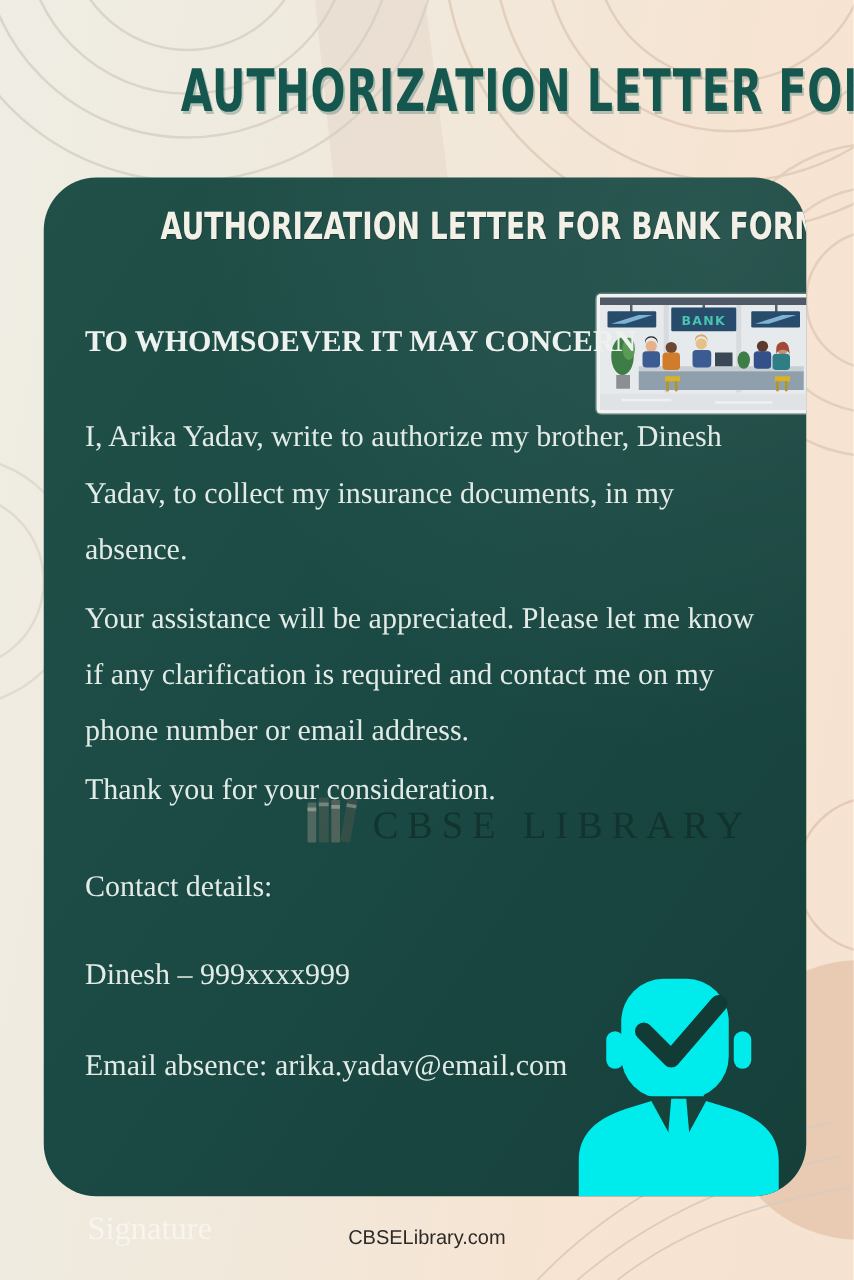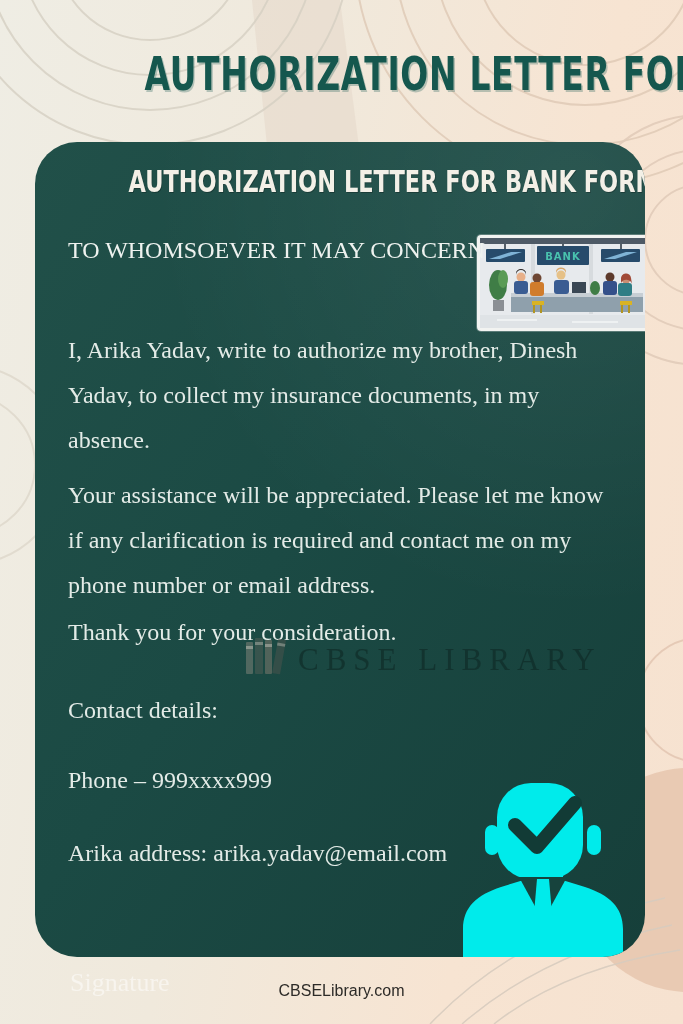--- a/index.html
+++ b/index.html
@@ -40,21 +40,21 @@
     font-family:"DejaVu Sans", sans-serif; font-weight:800; font-size:30px;
     color:#f3f0e7; letter-spacing:0;
     text-shadow:1px 1px 0 rgba(0,0,0,.25);
   }
 
   .letter-text{
     position:absolute; left:33px; color:#e3ebe7;
     font-family:"Liberation Serif", serif; font-size:24px; line-height:45px;
     white-space:pre-line;
   }
-  .sal{top:88px; color:#eef2ef; line-height:40px;}
+  .sal{top:112px; color:#eef2ef; line-height:40px;font-weight:bold;}
   .p1{top:186px;}
   .p2{top:331px;}
   .thanks{top:470px; line-height:40px;}
   .contact{top:548px; line-height:40px;}
   .phone{top:618px; line-height:40px;}
   .email{top:691px; line-height:40px;}
   .sincerely{top:761px; line-height:40px;}
 
   .bank-illustration{
     position:absolute; left:442px; top:93px; width:172px; height:96px;
@@ -176,22 +176,22 @@
 
     <div class="letter-text sal">TO WHOMSOEVER IT MAY CONCERN</div>
     <div class="letter-text p1">I, Arika Yadav, write to authorize my brother, Dinesh
 Yadav, to collect my insurance documents, in my
 absence.</div>
     <div class="letter-text p2">Your assistance will be appreciated. Please let me know
 if any clarification is required and contact me on my
 phone number or email address.</div>
     <div class="letter-text thanks">Thank you for your consideration.</div>
     <div class="letter-text contact">Contact details:</div>
-    <div class="letter-text phone">Phone – 999xxxx999</div>
-    <div class="letter-text email">Arika address: arika.yadav@email.com</div>
+    <div class="letter-text phone">Dinesh – 999xxxx999</div>
+    <div class="letter-text email">Email absence: arika.yadav@email.com</div>
 
     <div class="watermark">
       <svg width="48" height="46" viewBox="0 0 46 46">
         <rect x="5" y="10" width="7" height="32" rx="1" fill="rgba(125,130,120,0.55)"></rect>
         <rect x="5" y="14" width="7" height="3" fill="rgba(205,205,195,0.45)"></rect>
         <rect x="14" y="6" width="8" height="36" rx="1" fill="rgba(85,95,88,0.5)"></rect>
         <rect x="14" y="10" width="8" height="3" fill="rgba(205,205,195,0.4)"></rect>
         <rect x="24" y="8" width="7" height="34" rx="1" fill="rgba(125,120,110,0.55)"></rect>
         <rect x="24" y="12" width="7" height="3" fill="rgba(205,205,195,0.45)"></rect>
         <g transform="rotate(10 38 25)">

